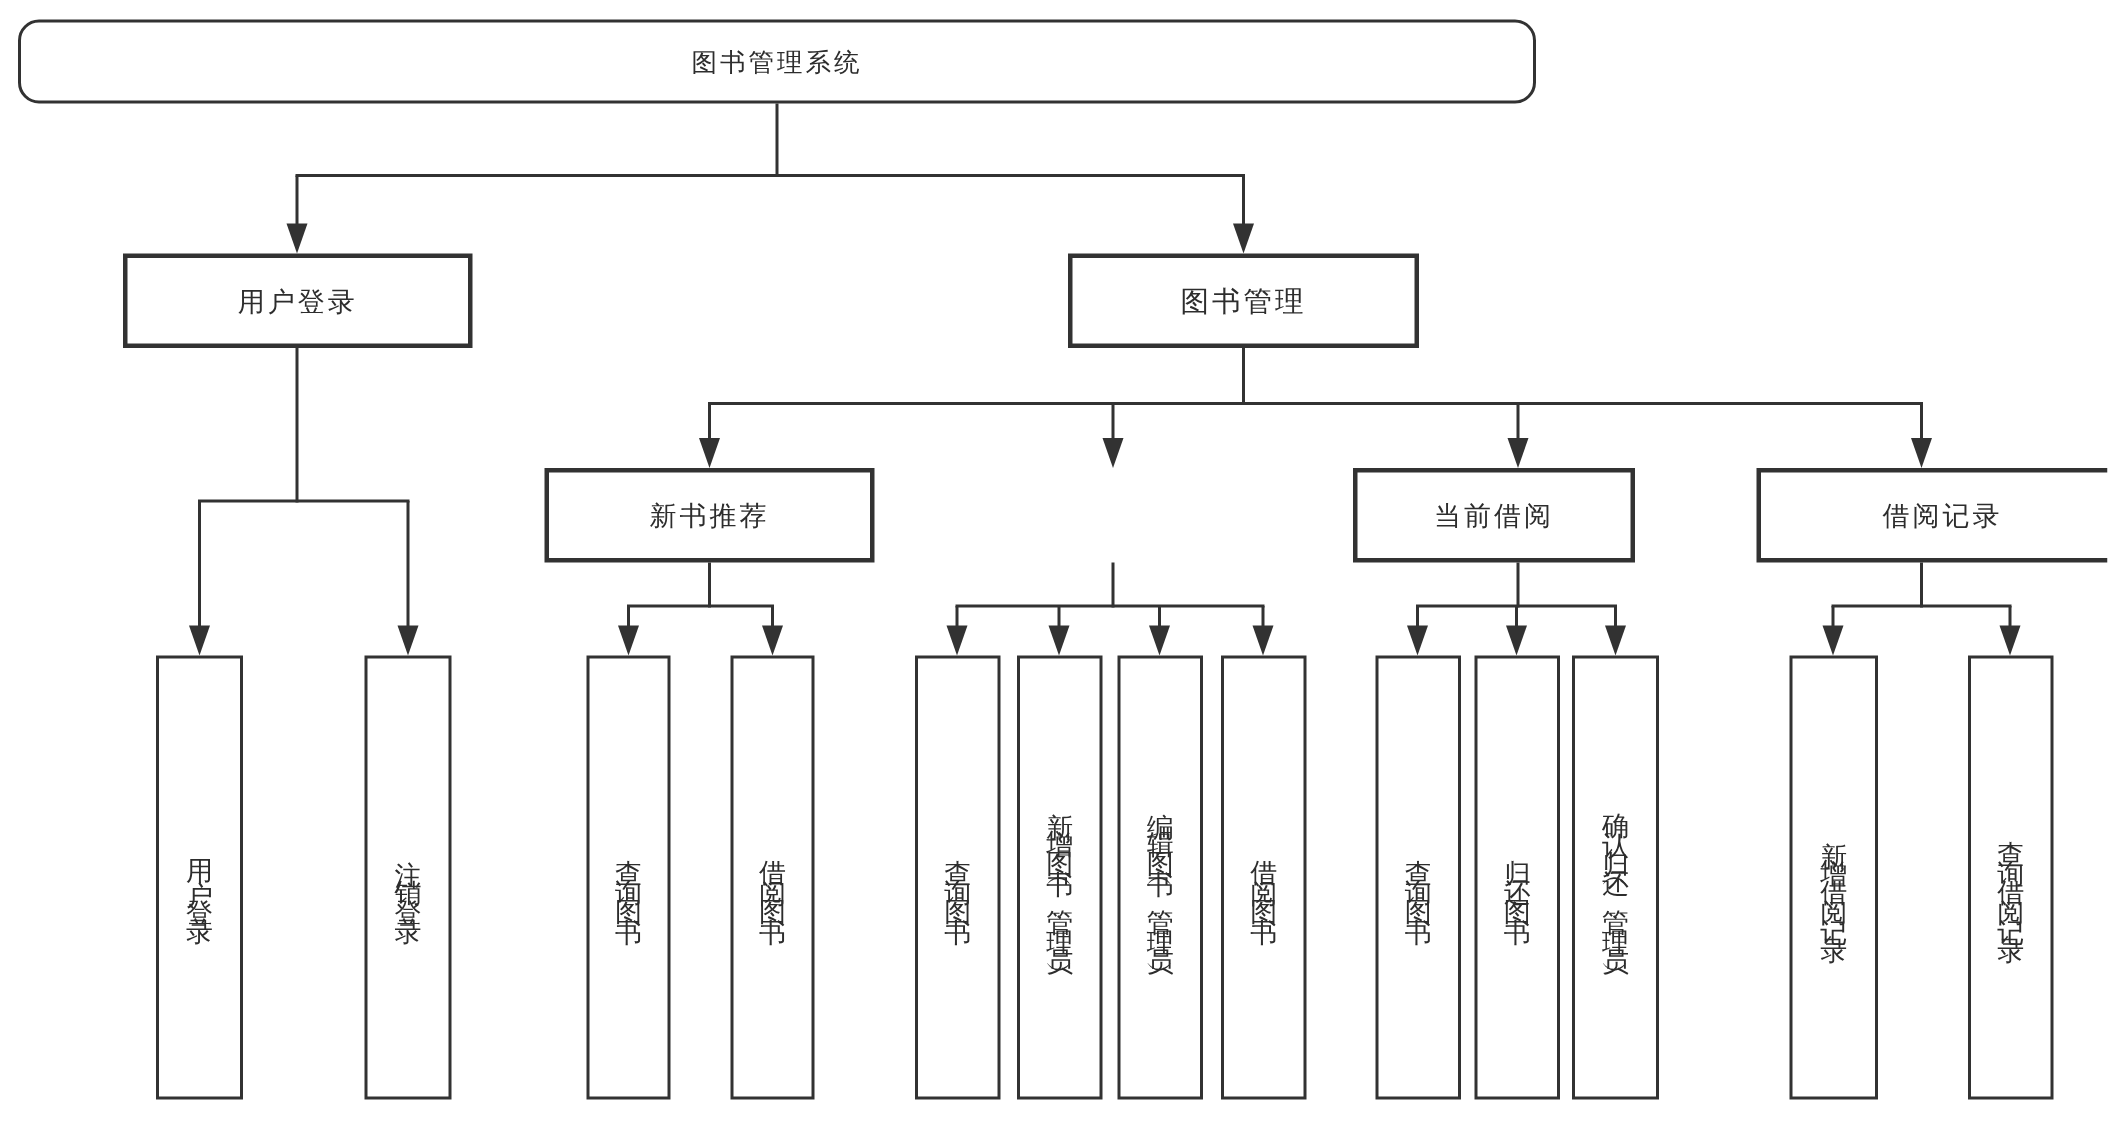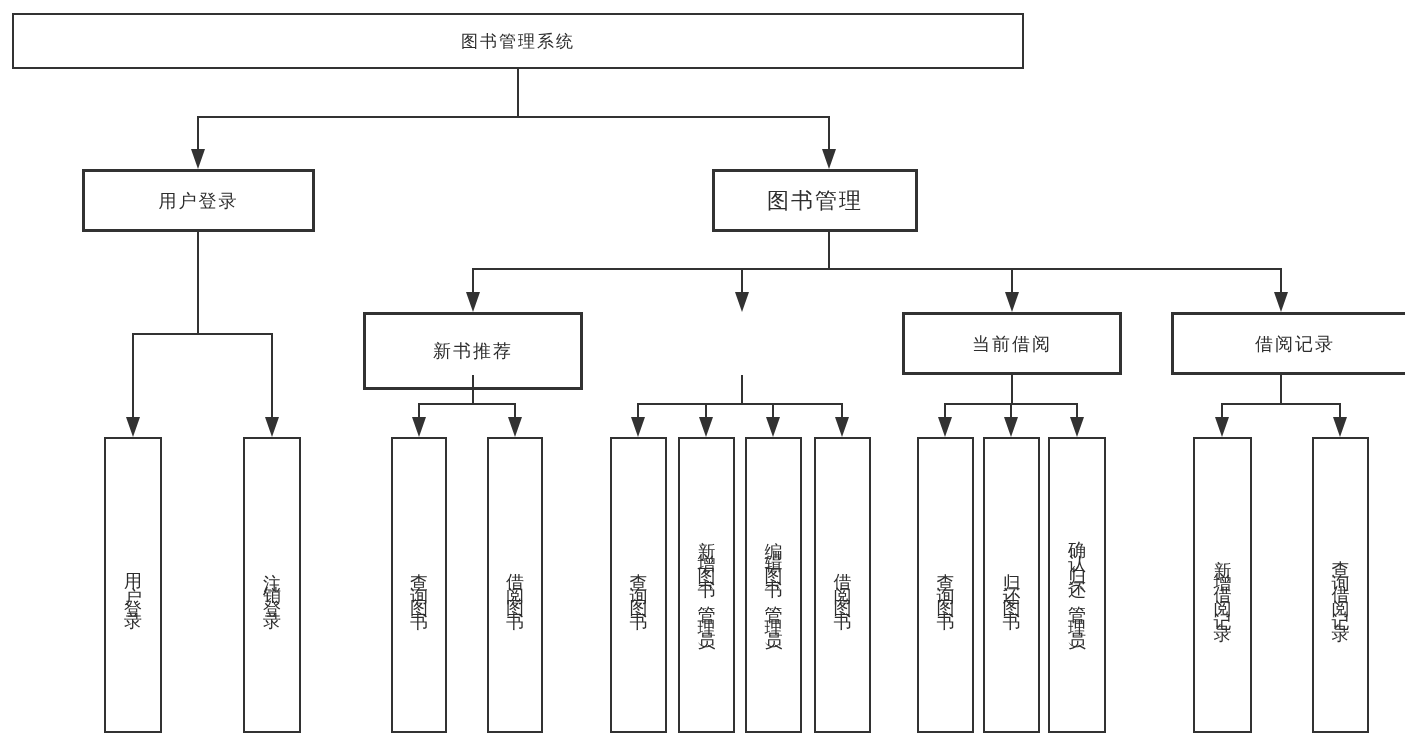--- a/index.html
+++ b/index.html
@@ -27,33 +27,33 @@
   .watermark{
     position:absolute;right:12px;bottom:2px;
     font-size:21px;letter-spacing:1px;color:rgba(201,128,128,0.60);
     white-space:nowrap;
   }
 </style>
 </head>
 <body>
 
 <div id="canvas">
-    <div class="node h" style="left: 12px; top: 13px; width: 1012px; height: 56px; font-size: 17px;">
+    <div class="node h" style="left: 12px; top: 13px; width: 1012px; height: 56px; font-size: 17px; border-radius: 14px;">
       <span>图书管理系统</span>
     </div>
     <div class="node h mid" style="left: 82px; top: 169px; width: 233px; height: 63px; font-size: 18px;">
       <span>用户登录</span>
     </div>
-    <div class="node h mid" style="left: 712px; top: 169px; width: 206px; height: 63px; font-size: 22px;">
+    <div class="node h mid" style="left: 712px; top: 169px; width: 234px; height: 63px; font-size: 19px;">
       <span>图书管理</span>
     </div>
-    <div class="node h mid" style="left: 363px; top: 312px; width: 220px; height: 78px; font-size: 18px;">
+    <div class="node h mid" style="left: 363px; top: 312px; width: 220px; height: 63px; font-size: 18px;">
       <span>新书推荐</span>
     </div>
-    <div class="node h mid" style="left: 902px; top: 312px; width: 220px; height: 63px; font-size: 18px;">
+    <div class="node h mid" style="left: 902px; top: 312px; width: 188px; height: 63px; font-size: 18px;">
       <span>当前借阅</span>
     </div>
     <div class="node h mid" style="left: 1171px; top: 312px; width: 248px; height: 63px; font-size: 18px;">
       <span>借阅记录</span>
     </div>
     <div class="node v" style="left: 104px; top: 437px; width: 58px; height: 296px; font-size: 18px;">
       <span>用户登录</span>
     </div>
     <div class="node v" style="left: 243px; top: 437px; width: 58px; height: 296px; font-size: 18px;">
       <span>注销登录</span>

